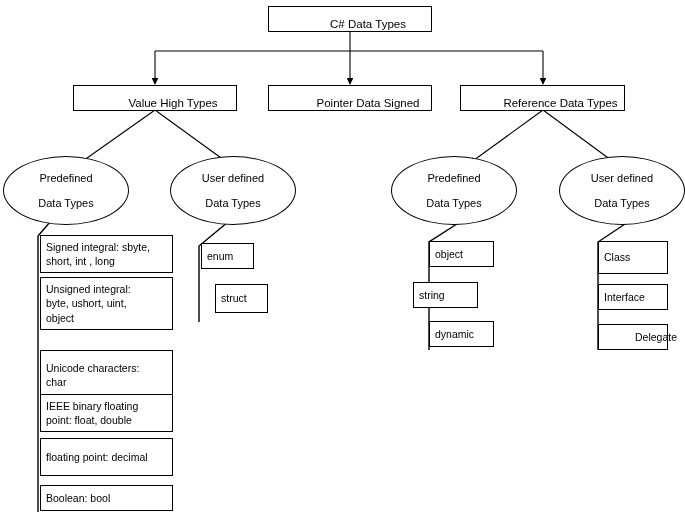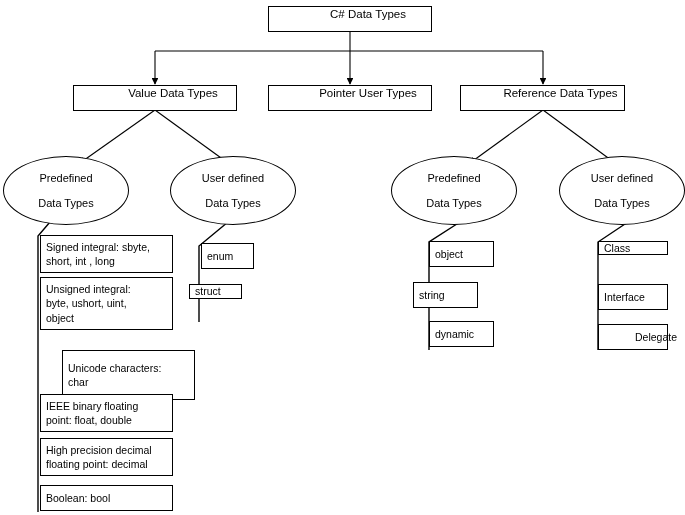--- a/index.html
+++ b/index.html
@@ -25,21 +25,21 @@
     width: 685px;
     height: 515px;
     pointer-events: none;
   }
   .node {
     position: absolute;
     box-sizing: border-box;
     border: 1px solid #000000;
     background: #ffffff;
     display: flex;
-    align-items: flex-start;
+    align-items: flex-end;
     justify-content: center;
     text-align: center;
     font-size: 11px;
     line-height: 1.25;
     z-index: 2;
     padding-left: 36px;
   }
   .node.top-level {
     font-size: 11.5px;
   }
@@ -98,24 +98,24 @@
     <path d="M 228 222 L 199 246 L 199 322" stroke="#000" stroke-width="1.4" fill="none"></path>
     <path d="M 460 222 L 429 242 L 429 350" stroke="#000" stroke-width="1.4" fill="none"></path>
     <path d="M 628 222 L 598 242 L 598 350" stroke="#000" stroke-width="1.4" fill="none"></path>
   </svg>
 
   <div class="node top-level" style="left:268px; top:6px; width:164px; height:26px;">
     <span>C# Data Types</span>
   </div>
 
   <div class="node top-level" style="left:73px; top:85px; width:164px; height:26px;">
-    <span>Value Data Types</span>
+    <span>Value High Types</span>
   </div>
   <div class="node top-level" style="left:268px; top:85px; width:164px; height:26px;">
-    <span>Pointer User Types</span>
+    <span>Pointer Data Signed</span>
   </div>
   <div class="node top-level" style="left:460px; top:85px; width:165px; height:26px;">
     <span>Reference Data Types</span>
   </div>
 
   <div class="ellipse" style="left:3px; top:156px; width:126px; height:69px;">
     <span class="l1">Predefined</span>
     <span class="l2">Data Types</span>
   </div>
   <div class="ellipse" style="left:170px; top:156px; width:126px; height:69px;">
@@ -133,54 +133,53 @@
 
   <div class="node leaf" style="left:40px; top:235px; width:133px; height:38px; flex-direction:column; align-items:flex-start; justify-content:center;">
     <span>Signed integral: sbyte,</span>
     <span>short, int , long</span>
   </div>
   <div class="node leaf" style="left:40px; top:277px; width:133px; height:53px; flex-direction:column; align-items:flex-start; justify-content:center;">
     <span>Unsigned integral:</span>
     <span>byte, ushort, uint,</span>
     <span>object</span>
   </div>
-  <div class="node leaf" style="left:40px; top:350px; width:133px; height:50px; flex-direction:column; align-items:flex-start; justify-content:center;margin-left:22px;">
+  <div class="node leaf" style="left:40px; top:350px; width:133px; height:50px; flex-direction:column; align-items:flex-start; justify-content:center;">
     <span>Unicode characters:</span>
     <span>char</span>
   </div>
   <div class="node leaf" style="left:40px; top:394px; width:133px; height:38px; flex-direction:column; align-items:flex-start; justify-content:center;">
     <span>IEEE binary floating</span>
     <span>point: float, double</span>
   </div>
   <div class="node leaf" style="left:40px; top:438px; width:133px; height:38px; flex-direction:column; align-items:flex-start; justify-content:center;">
-    <span>High precision decimal</span>
     <span>floating point: decimal</span>
   </div>
   <div class="node leaf" style="left:40px; top:485px; width:133px; height:26px; align-items:center;">
     <span>Boolean: bool</span>
   </div>
 
   <div class="node leaf" style="left:201px; top:243px; width:53px; height:26px; align-items:center;">
     <span>enum</span>
   </div>
-  <div class="node leaf" style="left:189px; top:284px; width:53px; height:15px; align-items:center;">
+  <div class="node leaf" style="left:215px; top:284px; width:53px; height:29px; align-items:center;">
     <span>struct</span>
   </div>
 
   <div class="node leaf" style="left:429px; top:241px; width:65px; height:26px; align-items:center;">
     <span>object</span>
   </div>
   <div class="node leaf" style="left:413px; top:282px; width:65px; height:26px; align-items:center;">
     <span>string</span>
   </div>
   <div class="node leaf" style="left:429px; top:321px; width:65px; height:26px; align-items:center;">
     <span>dynamic</span>
   </div>
 
-  <div class="node leaf" style="left:598px; top:241px; width:70px; height:14px; align-items:center;">
+  <div class="node leaf" style="left:598px; top:241px; width:70px; height:33px; align-items:center;">
     <span>Class</span>
   </div>
   <div class="node leaf" style="left:598px; top:284px; width:70px; height:26px; align-items:center;">
     <span>Interface</span>
   </div>
   <div class="node leaf" style="left:598px; top:324px; width:70px; height:26px; align-items:center;padding-left:36px;">
     <span>Delegate</span>
   </div>
 
 </div>

